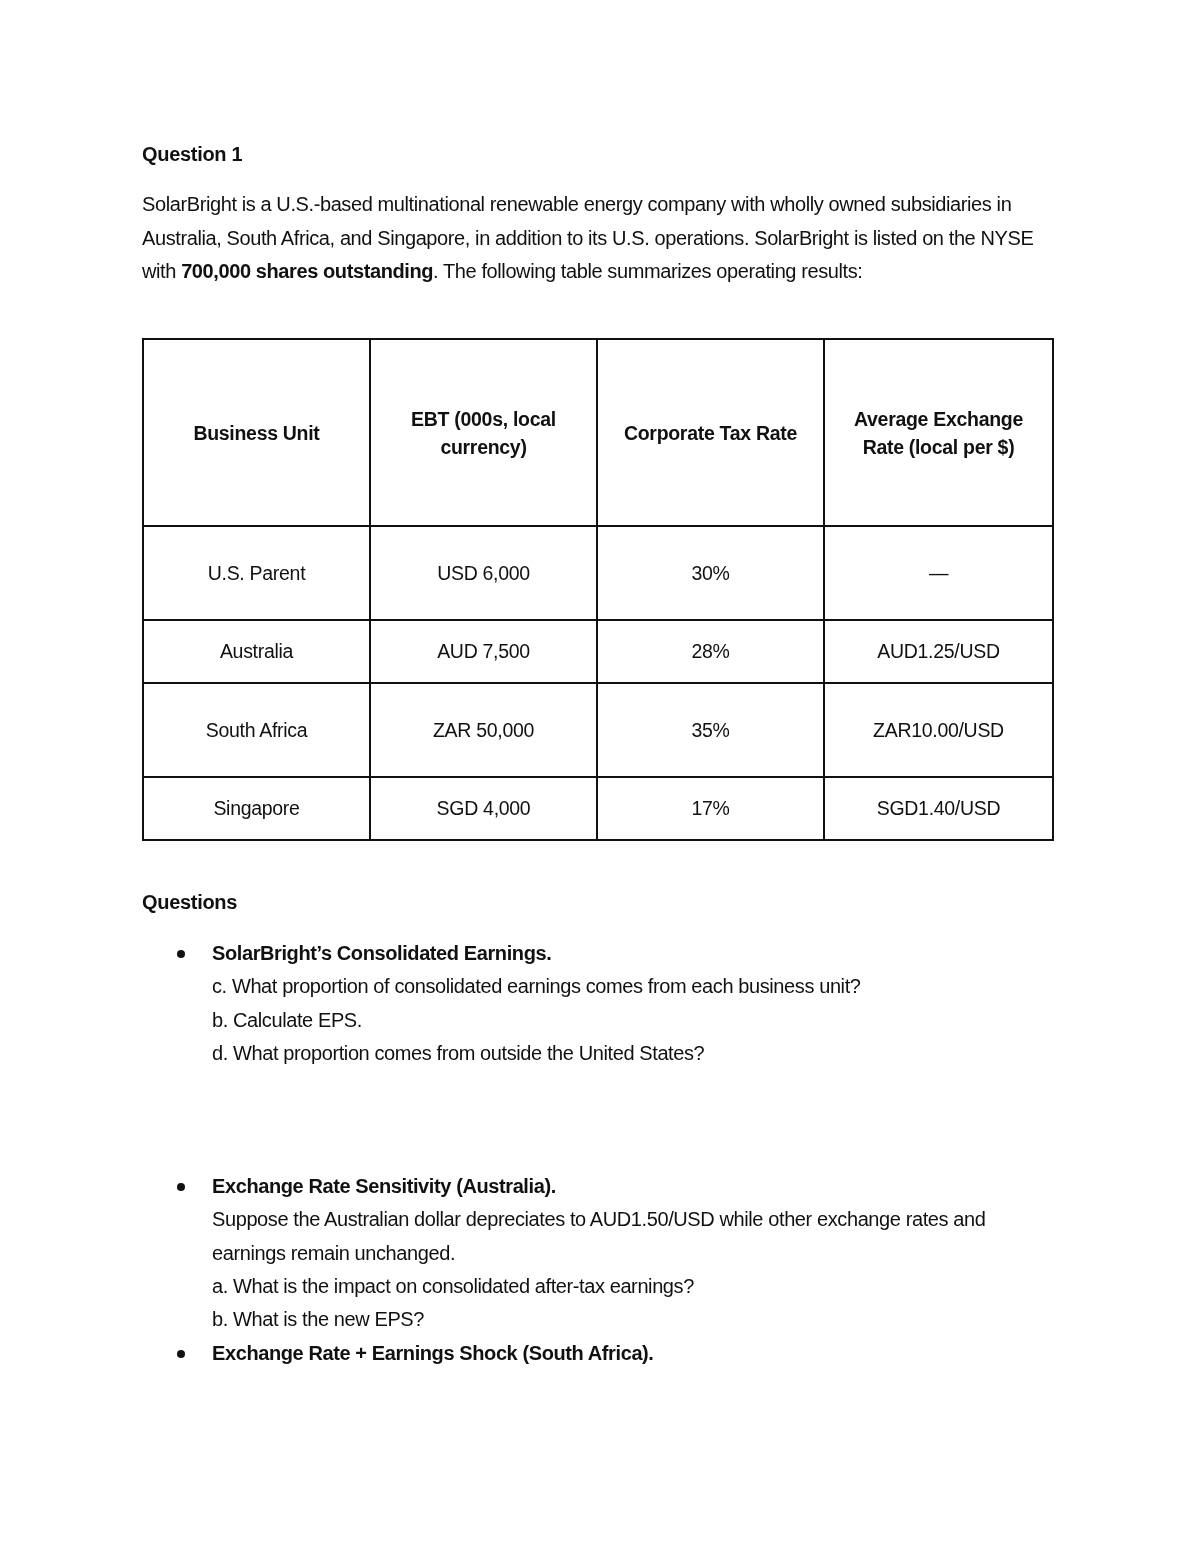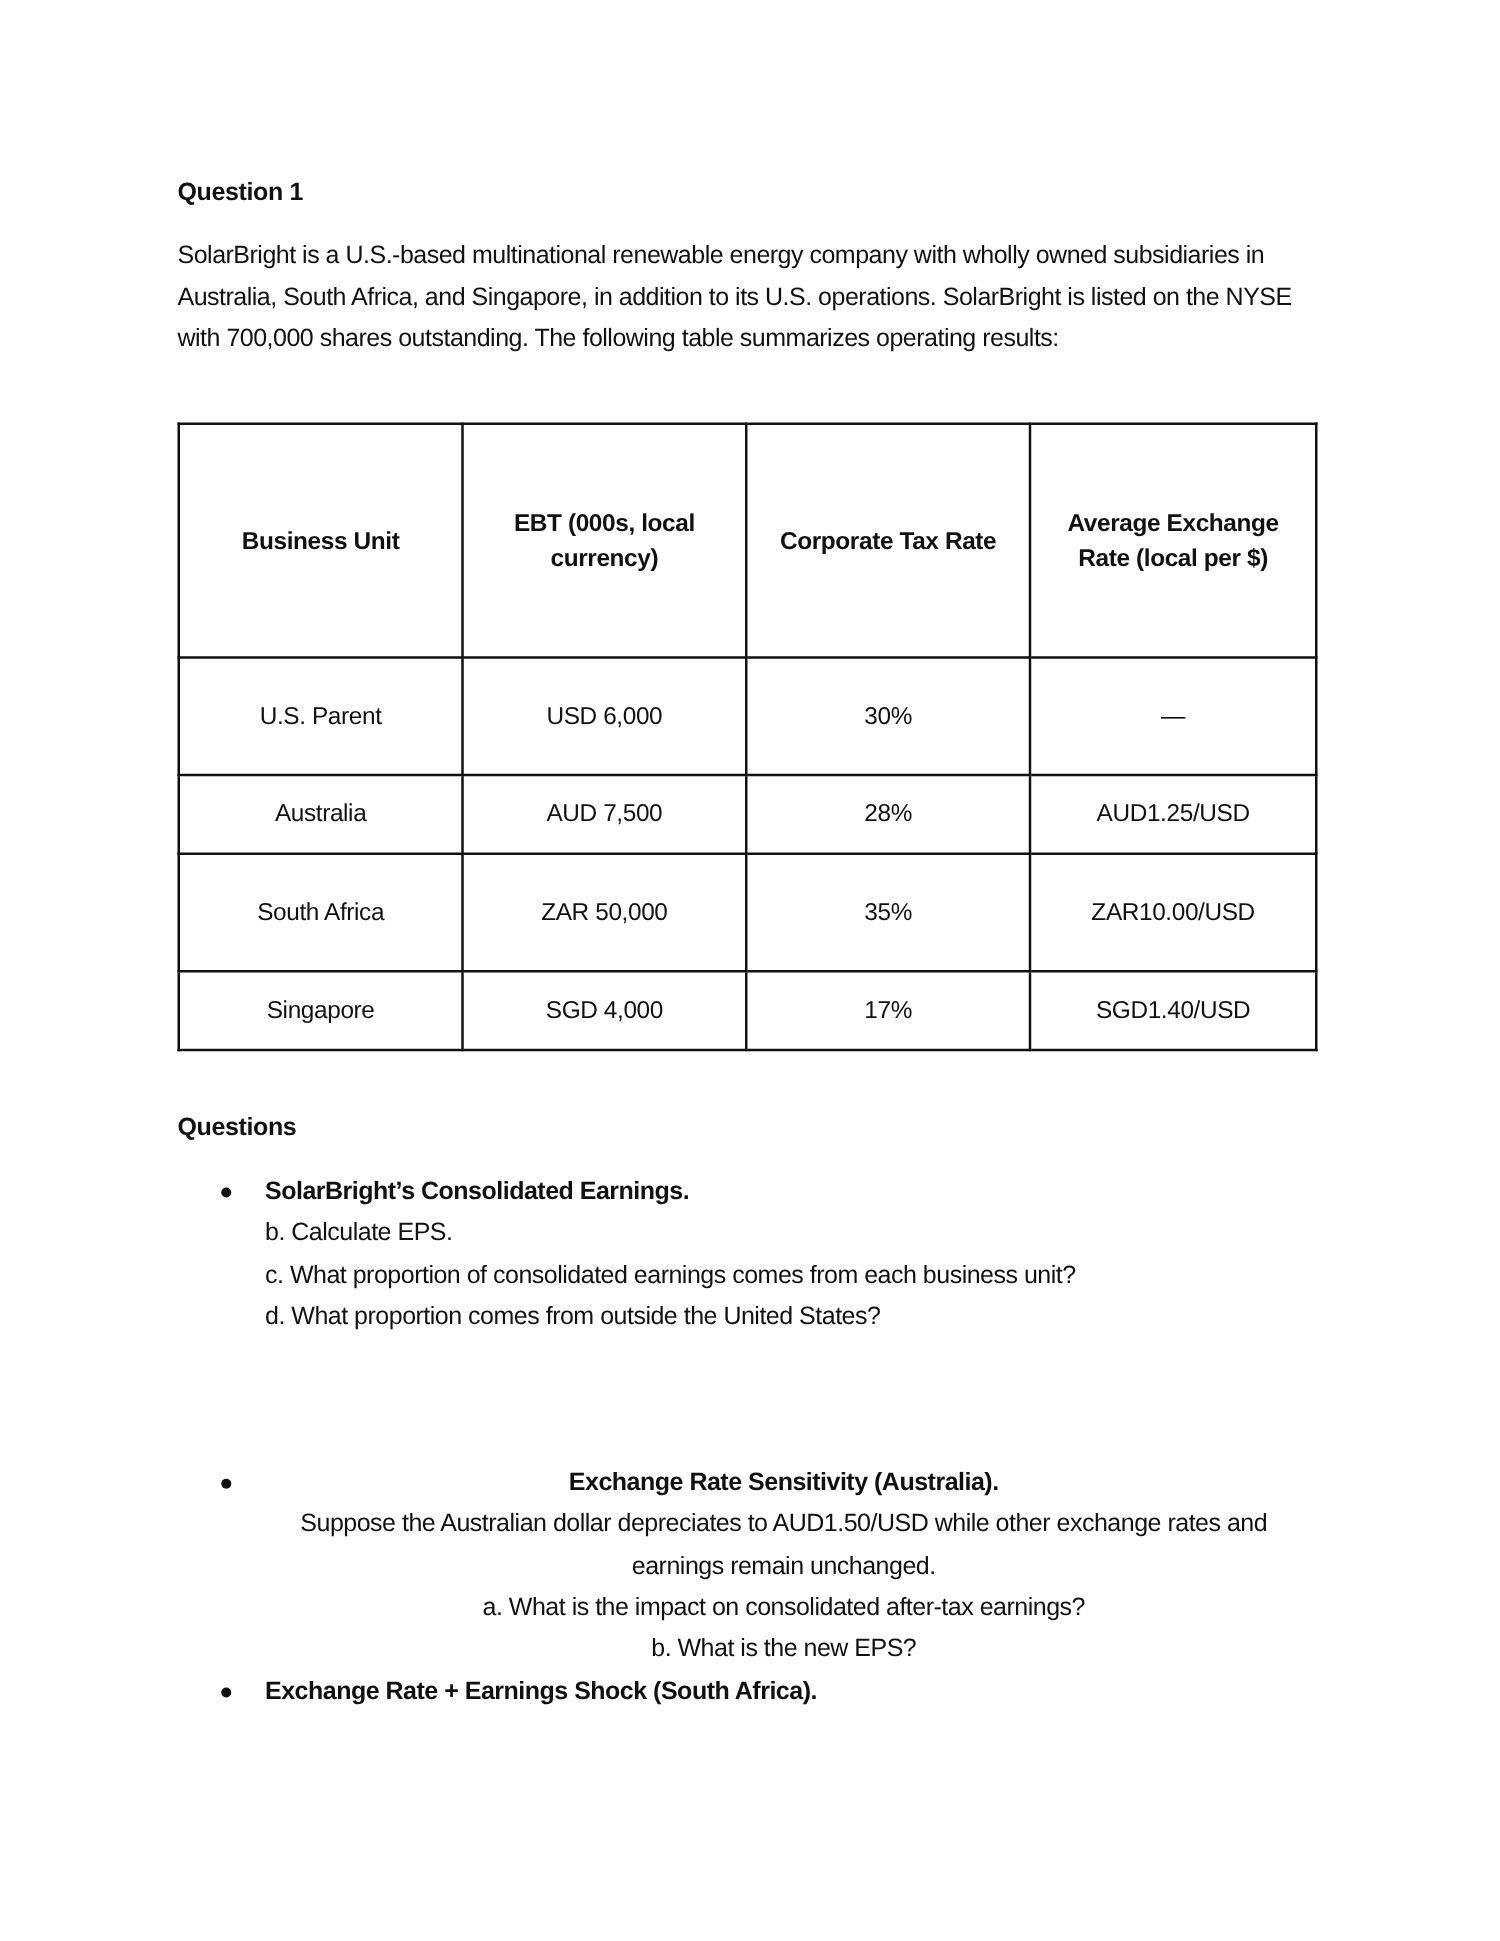--- a/index.html
+++ b/index.html
@@ -31,21 +31,21 @@
     }
     .intro {
       position: absolute;
       top: 188px;
       left: 0;
       width: 905px;
       font-size: 20px;
       line-height: 33.5px;
       letter-spacing: -0.4px;
     }
-    .intro b { font-weight: normal; text-align: center; }
+    .intro b { font-weight: bold; text-align: center; }
 
     table.results {
       position: absolute;
       top: 338px;
       left: 0;
       width: 910px;
       border-collapse: collapse;
       table-layout: fixed;
       font-size: 19.5px;
       letter-spacing: -0.3px;
@@ -91,21 +91,21 @@
       left: 35px;
       top: 13px;
       width: 8px;
       height: 8px;
       border-radius: 50%;
       background: #111111;
     }
     .q-head { font-weight: bold; display: block; }
     .q-line { display: block; }
     #q1 { top: 937px; }
-    #q2 { top: 1170px; text-align: center; }
+    #q2 { top: 1170px; }
     #q3 { top: 1337px; }
   </style>
 </head>
 <body>
 
 <div class="page">
 
   <div class="title">Question 1</div>
 
   <p class="intro" style="margin:0;">
@@ -154,22 +154,22 @@
       </tr>
     </tbody>
   </table>
 
   <div class="questions-heading">Questions</div>
 
   <div class="q-list" id="q1">
     <div class="q-item">
       <span class="q-bullet"></span>
       <span class="q-head">SolarBright’s Consolidated Earnings.</span>
+      <span class="q-line">c. What proportion of consolidated earnings comes from each business unit?</span>
       <span class="q-line">b. Calculate EPS.</span>
-      <span class="q-line">c. What proportion of consolidated earnings comes from each business unit?</span>
       <span class="q-line">d. What proportion comes from outside the United States?</span>
     </div>
   </div>
 
   <div class="q-list" id="q2">
     <div class="q-item" style="width:830px;">
       <span class="q-bullet"></span>
       <span class="q-head">Exchange Rate Sensitivity (Australia).</span>
       <span class="q-line">Suppose the Australian dollar depreciates to AUD1.50/USD while other exchange rates and earnings remain unchanged.</span>
       <span class="q-line">a. What is the impact on consolidated after-tax earnings?</span>

